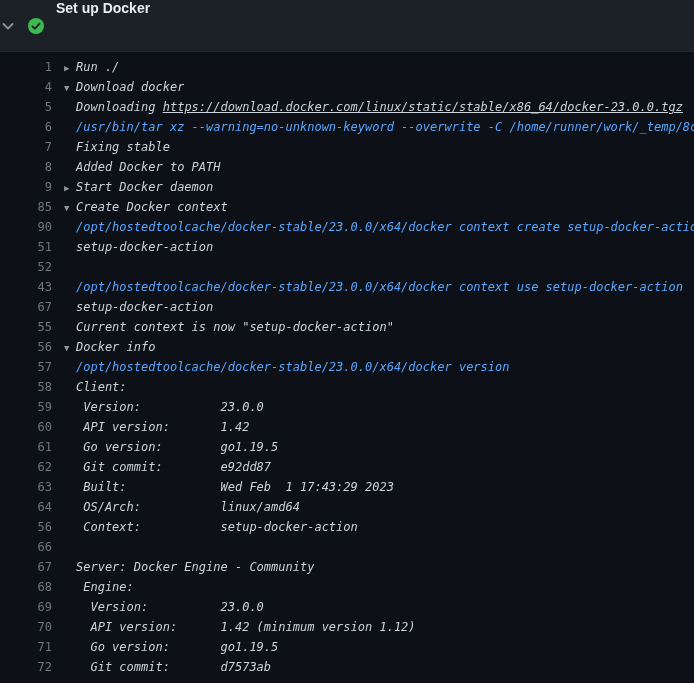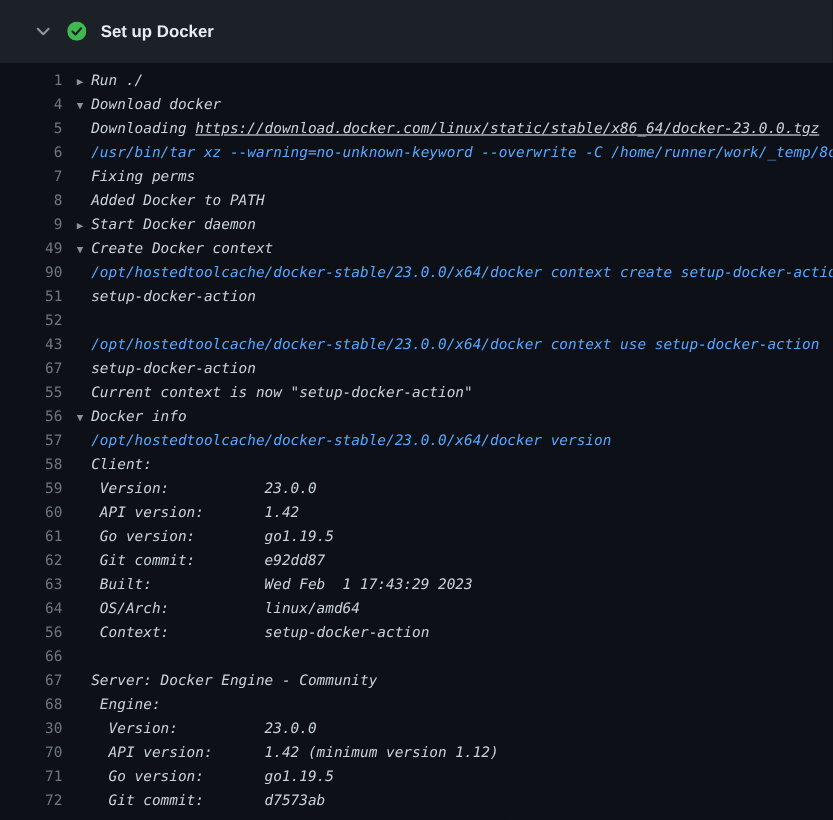--- a/index.html
+++ b/index.html
@@ -9,22 +9,21 @@
     height: 683px;
     overflow: hidden;
     background: #0d1117;
     font-family: "Liberation Sans", sans-serif;
   }
   .step-header {
     height: 52px;
     background: #1c2128;
     border-bottom: 1px solid #22272e;
     display: flex;
-    align-items: center;
-    padding: 0 28px;
+    padding: 0 0;
     gap: 12px;
     cursor: pointer;
   }
   .chevron { display: flex; align-items: center; }
   .status { display: flex; align-items: center; }
   .step-title {
     color: #e6edf3;
     font-size: 14px;
     font-weight: 600;
   }
@@ -80,40 +79,40 @@
     </svg>
   </span>
   <span class="step-title">Set up Docker</span>
 </div>
 
 <div class="log">
     <div class="row"><span class="num">1</span><span class="content"><span class="tri">▶</span><span class="seg plain">Run ./</span></span></div>
     <div class="row"><span class="num">4</span><span class="content"><span class="tri">▼</span><span class="seg plain">Download docker</span></span></div>
     <div class="row"><span class="num">5</span><span class="content no-toggle"><span class="seg plain">Downloading </span><span class="seg link">https://download.docker.com/linux/static/stable/x86_64/docker-23.0.0.tgz</span></span></div>
     <div class="row"><span class="num">6</span><span class="content no-toggle"><span class="seg command">/usr/bin/tar xz --warning=no-unknown-keyword --overwrite -C /home/runner/work/_temp/8c9</span></span></div>
-    <div class="row"><span class="num">7</span><span class="content no-toggle"><span class="seg plain">Fixing perms</span></span></div>
+    <div class="row"><span class="num">7</span><span class="content no-toggle"><span class="seg plain">Fixing stable</span></span></div>
     <div class="row"><span class="num">8</span><span class="content no-toggle"><span class="seg plain">Added Docker to PATH</span></span></div>
     <div class="row"><span class="num">9</span><span class="content"><span class="tri">▶</span><span class="seg plain">Start Docker daemon</span></span></div>
-    <div class="row"><span class="num">49</span><span class="content"><span class="tri">▼</span><span class="seg plain">Create Docker context</span></span></div>
+    <div class="row"><span class="num">85</span><span class="content"><span class="tri">▼</span><span class="seg plain">Create Docker context</span></span></div>
     <div class="row"><span class="num">90</span><span class="content no-toggle"><span class="seg command">/opt/hostedtoolcache/docker-stable/23.0.0/x64/docker context create setup-docker-action</span></span></div>
     <div class="row"><span class="num">51</span><span class="content no-toggle"><span class="seg plain">setup-docker-action</span></span></div>
     <div class="row"><span class="num">52</span></div>
     <div class="row"><span class="num">43</span><span class="content no-toggle"><span class="seg command">/opt/hostedtoolcache/docker-stable/23.0.0/x64/docker context use setup-docker-action</span></span></div>
     <div class="row"><span class="num">67</span><span class="content no-toggle"><span class="seg plain">setup-docker-action</span></span></div>
     <div class="row"><span class="num">55</span><span class="content no-toggle"><span class="seg plain">Current context is now "setup-docker-action"</span></span></div>
     <div class="row"><span class="num">56</span><span class="content"><span class="tri">▼</span><span class="seg plain">Docker info</span></span></div>
     <div class="row"><span class="num">57</span><span class="content no-toggle"><span class="seg command">/opt/hostedtoolcache/docker-stable/23.0.0/x64/docker version</span></span></div>
     <div class="row"><span class="num">58</span><span class="content no-toggle"><span class="seg plain">Client:</span></span></div>
     <div class="row"><span class="num">59</span><span class="content no-toggle"><span class="seg plain"> Version:           23.0.0</span></span></div>
     <div class="row"><span class="num">60</span><span class="content no-toggle"><span class="seg plain"> API version:       1.42</span></span></div>
     <div class="row"><span class="num">61</span><span class="content no-toggle"><span class="seg plain"> Go version:        go1.19.5</span></span></div>
     <div class="row"><span class="num">62</span><span class="content no-toggle"><span class="seg plain"> Git commit:        e92dd87</span></span></div>
     <div class="row"><span class="num">63</span><span class="content no-toggle"><span class="seg plain"> Built:             Wed Feb  1 17:43:29 2023</span></span></div>
     <div class="row"><span class="num">64</span><span class="content no-toggle"><span class="seg plain"> OS/Arch:           linux/amd64</span></span></div>
     <div class="row"><span class="num">56</span><span class="content no-toggle"><span class="seg plain"> Context:           setup-docker-action</span></span></div>
     <div class="row"><span class="num">66</span><span class="content no-toggle"></span></div>
     <div class="row"><span class="num">67</span><span class="content no-toggle"><span class="seg plain">Server: Docker Engine - Community</span></span></div>
     <div class="row"><span class="num">68</span><span class="content no-toggle"><span class="seg plain"> Engine:</span></span></div>
-    <div class="row"><span class="num">30</span><span class="content no-toggle"><span class="seg plain">  Version:          23.0.0</span></span></div>
+    <div class="row"><span class="num">69</span><span class="content no-toggle"><span class="seg plain">  Version:          23.0.0</span></span></div>
     <div class="row"><span class="num">70</span><span class="content no-toggle"><span class="seg plain">  API version:      1.42 (minimum version 1.12)</span></span></div>
     <div class="row"><span class="num">71</span><span class="content no-toggle"><span class="seg plain">  Go version:       go1.19.5</span></span></div>
     <div class="row"><span class="num">72</span><span class="content no-toggle"><span class="seg plain">  Git commit:       d7573ab</span></span></div>
   </div>
 
 </body></html>

